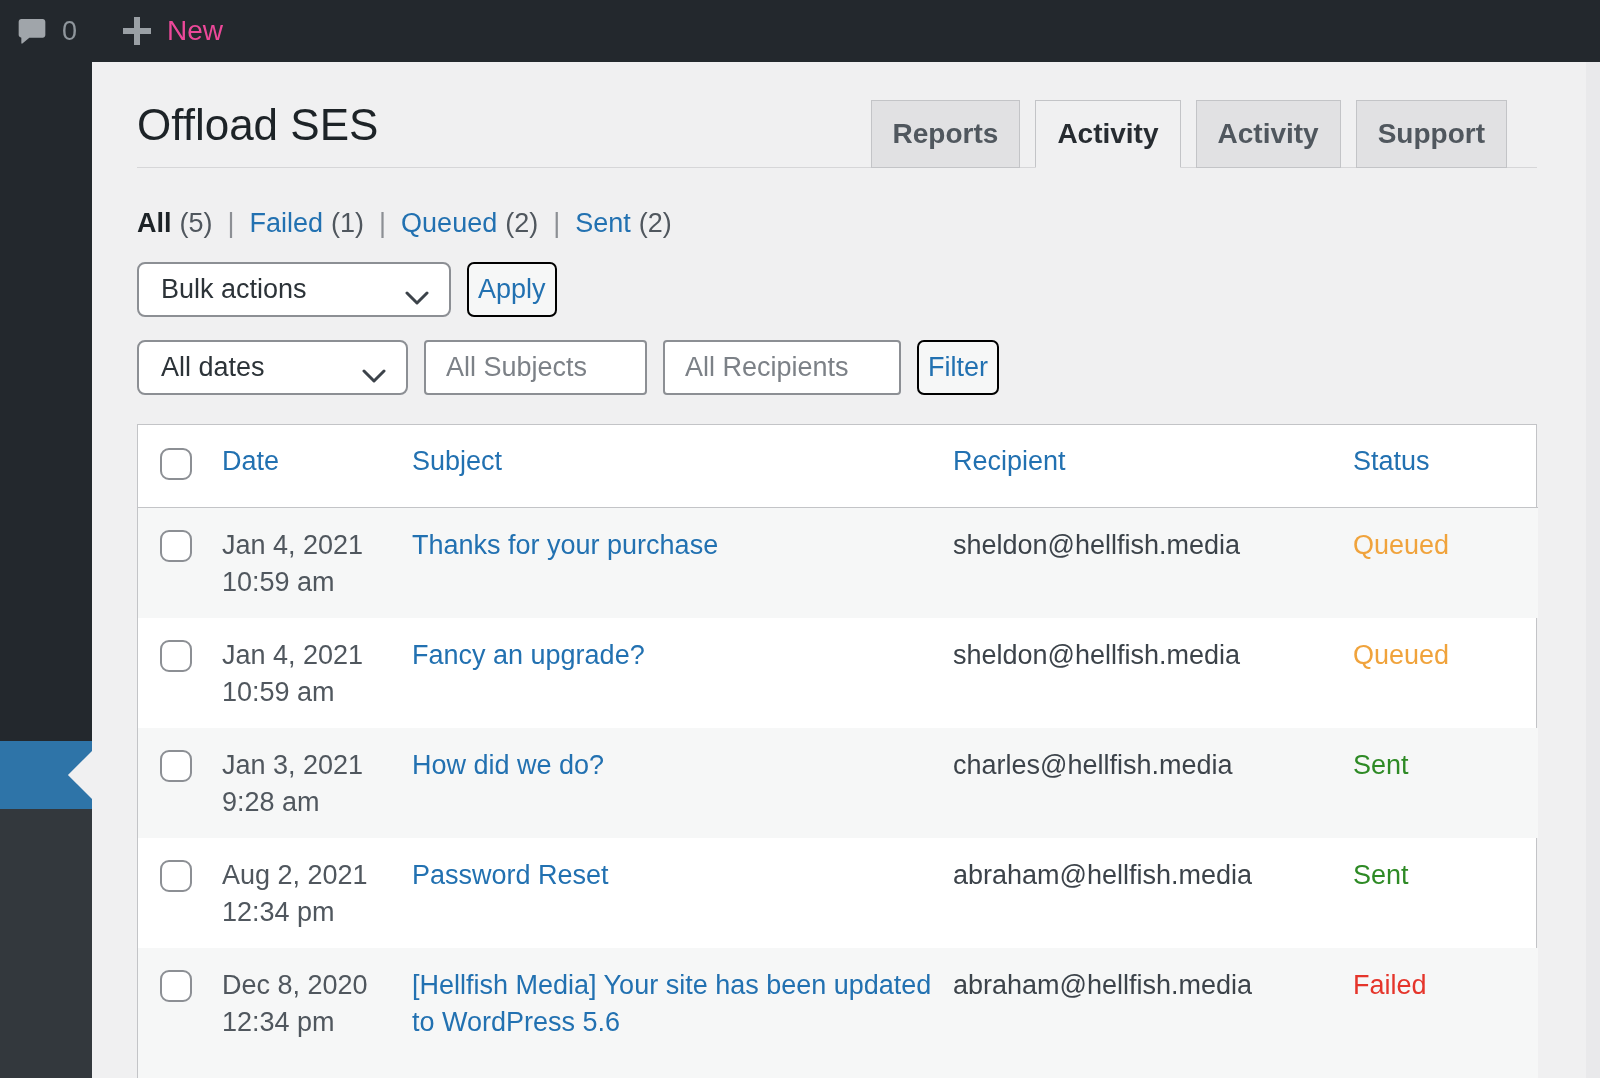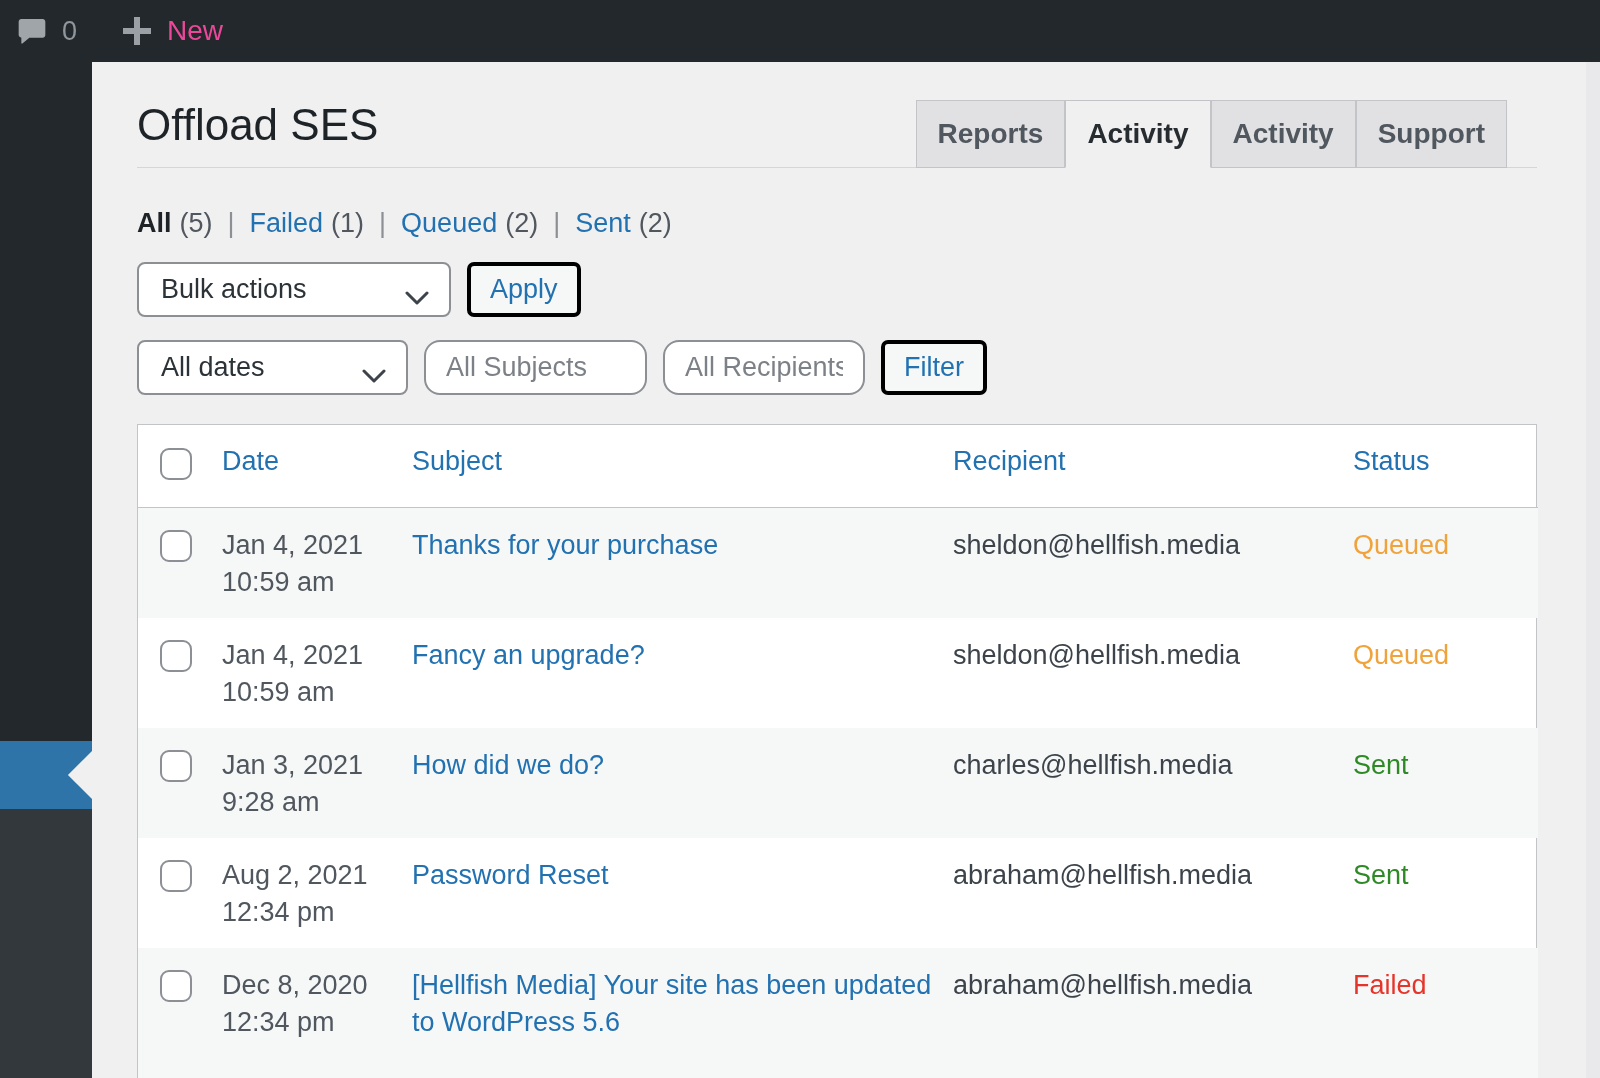--- a/index.html
+++ b/index.html
@@ -48,21 +48,21 @@
     padding:0 63px 0 45px;
   }
   .page-header{
     position:relative; height:106px; border-bottom:1px solid #d6d6d8;
   }
   h1.page-title{
     position:absolute; left:0; top:38px;
     font-size:44px; font-weight:400; color:#1d2327; letter-spacing:0;
   }
   .nav-tabs{
-    position:absolute; right:30px; bottom:-1px; display:flex; 
+    position:absolute; right:30px; bottom:-1px; display:flex; gap:15px;
   }
   .nav-tab{
     height:68px; line-height:66px; padding:0 21px;
     background:#e1e1e3; border:1px solid #c3c4c7;
     font-size:28px; font-weight:600; color:#50575e; cursor:pointer;
     white-space:nowrap;
   }
   .nav-tab.active{
     background:#f0f0f1; border-bottom-color:#f0f0f1; color:#272c31;
   }
@@ -79,30 +79,30 @@
   .faux-select{
     position:relative; height:55px; background:#fff;
     border:2px solid #8c8f94; border-radius:8px;
     display:flex; align-items:center; padding:0 96px 0 22px;
     font-size:27px; color:#2c3338; cursor:pointer;
   }
   .faux-select .chev{ position:absolute; right:20px; top:18px; }
   .sel-bulk{ width:314px; }
   .sel-dates{ width:271px; }
   .text-input{
-    height:55px; background:#fff; border:2px solid #8c8f94; border-radius:16px;
+    height:55px; background:#fff; border:2px solid #8c8f94; border-radius:4px;
     font-size:27px; color:#2c3338; padding:0 20px;
     font-family:"Liberation Sans", sans-serif;
   }
   .text-input::placeholder{ color:#7c8187; opacity:1; }
   .in-subjects{ width:223px; }
-  .in-recipients{ width:202px; }
+  .in-recipients{ width:238px; }
   .btn-secondary{
-    height:55px; background:#f6f7f7; border:4px solid #000000; border-radius:7px;
-    color:#2271b1; font-size:27px; padding:0 19px; cursor:pointer;
+    height:55px; background:#f6f7f7; border:2px solid #000000; border-radius:7px;
+    color:#2271b1; font-size:27px; padding:0 9px; cursor:pointer;
     font-family:"Liberation Sans", sans-serif;
   }
 
   
   .table-wrap{
     margin-top:29px; background:#fff; border:1px solid #c3c4c7;
   }
   table.email-table{ width:100%; border-collapse:collapse; table-layout:fixed; }
   col.c-cb{ width:84px; } col.c-date{ width:190px; } col.c-subj{ width:541px; }
   col.c-rcpt{ width:400px; } col.c-stat{ width:185px; }

